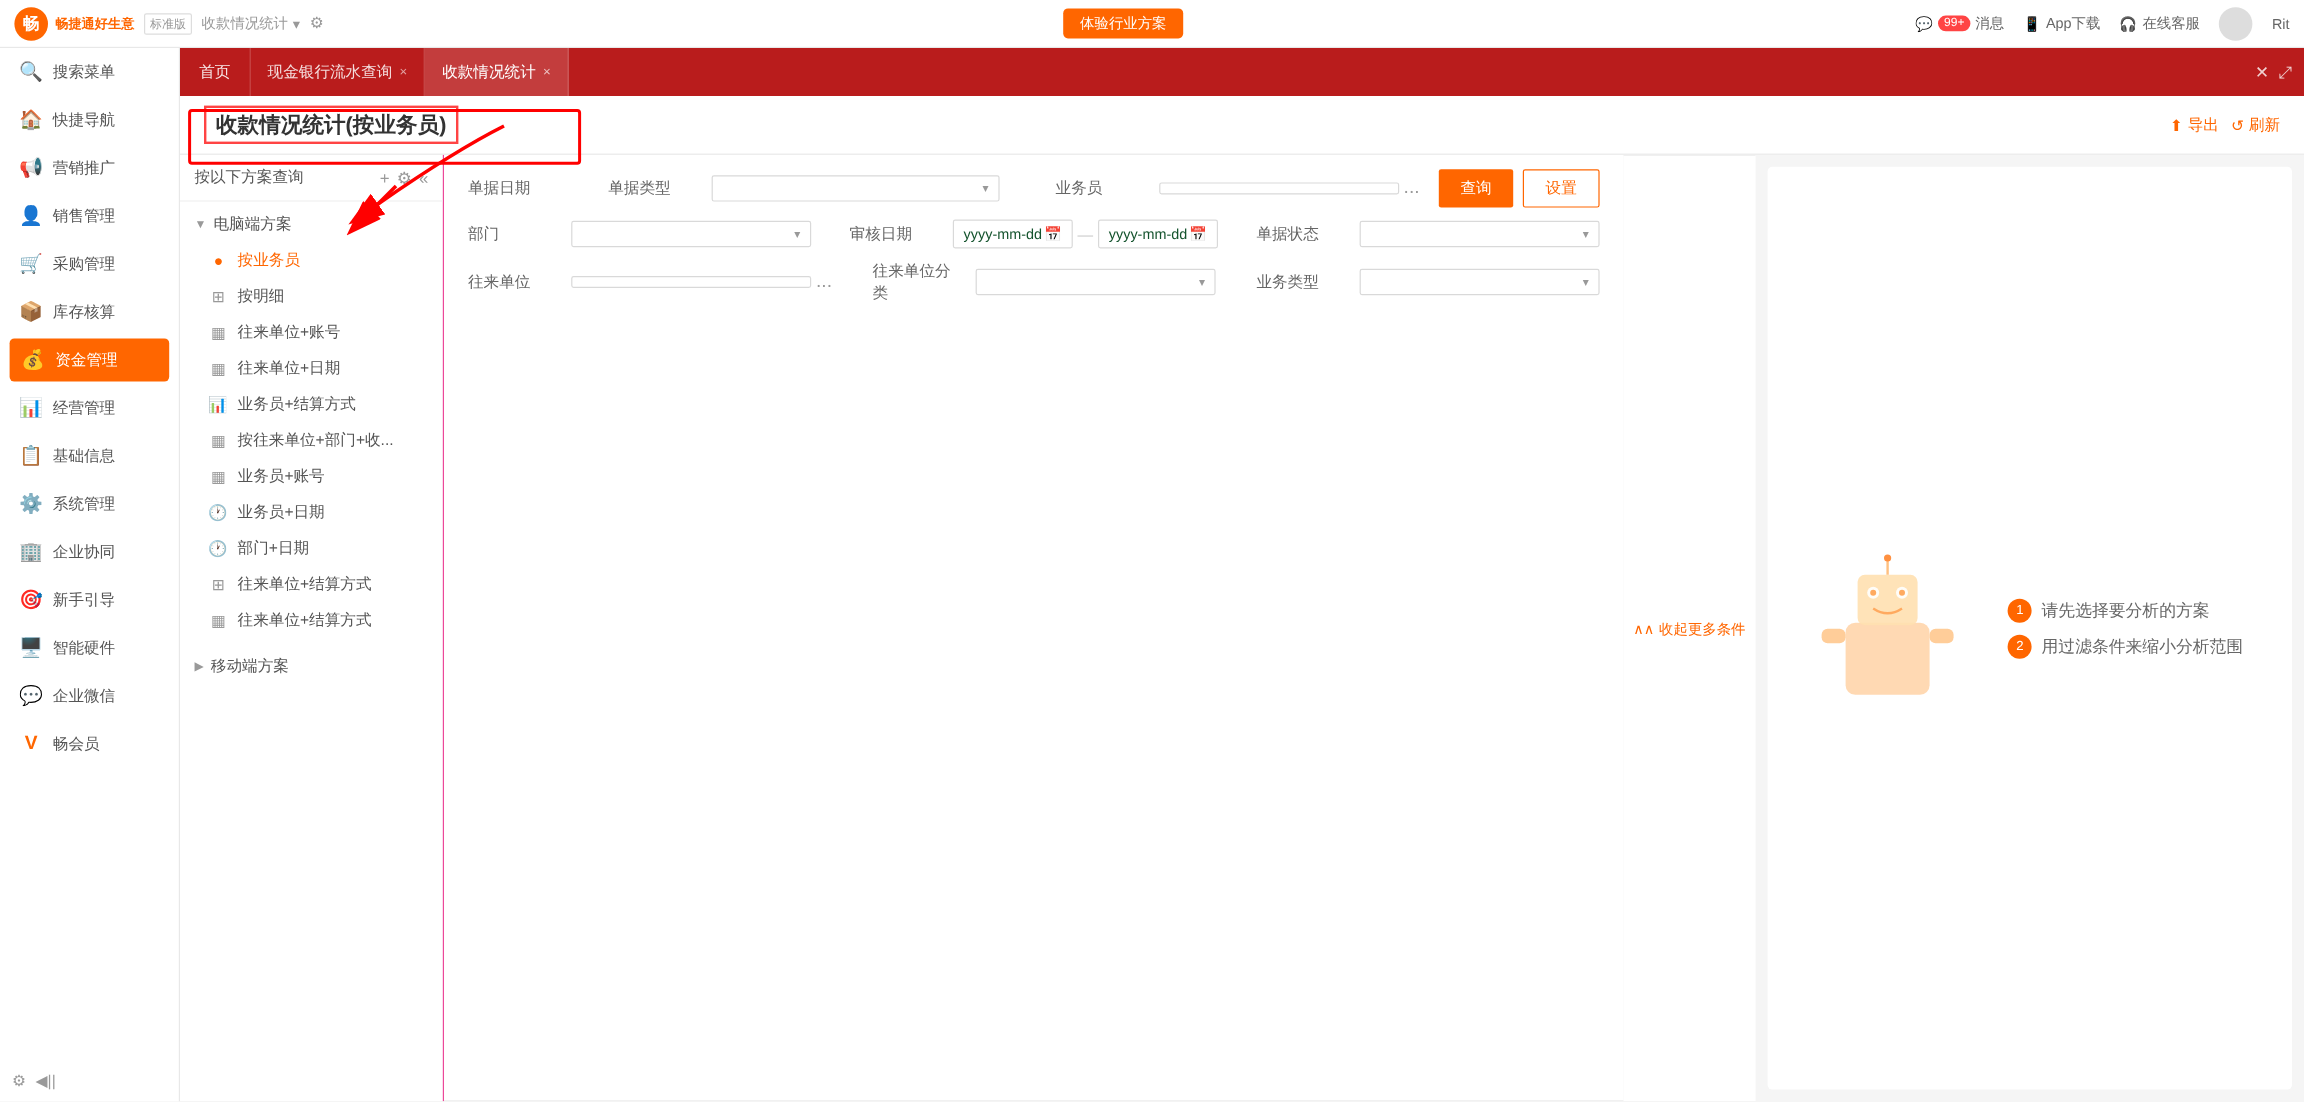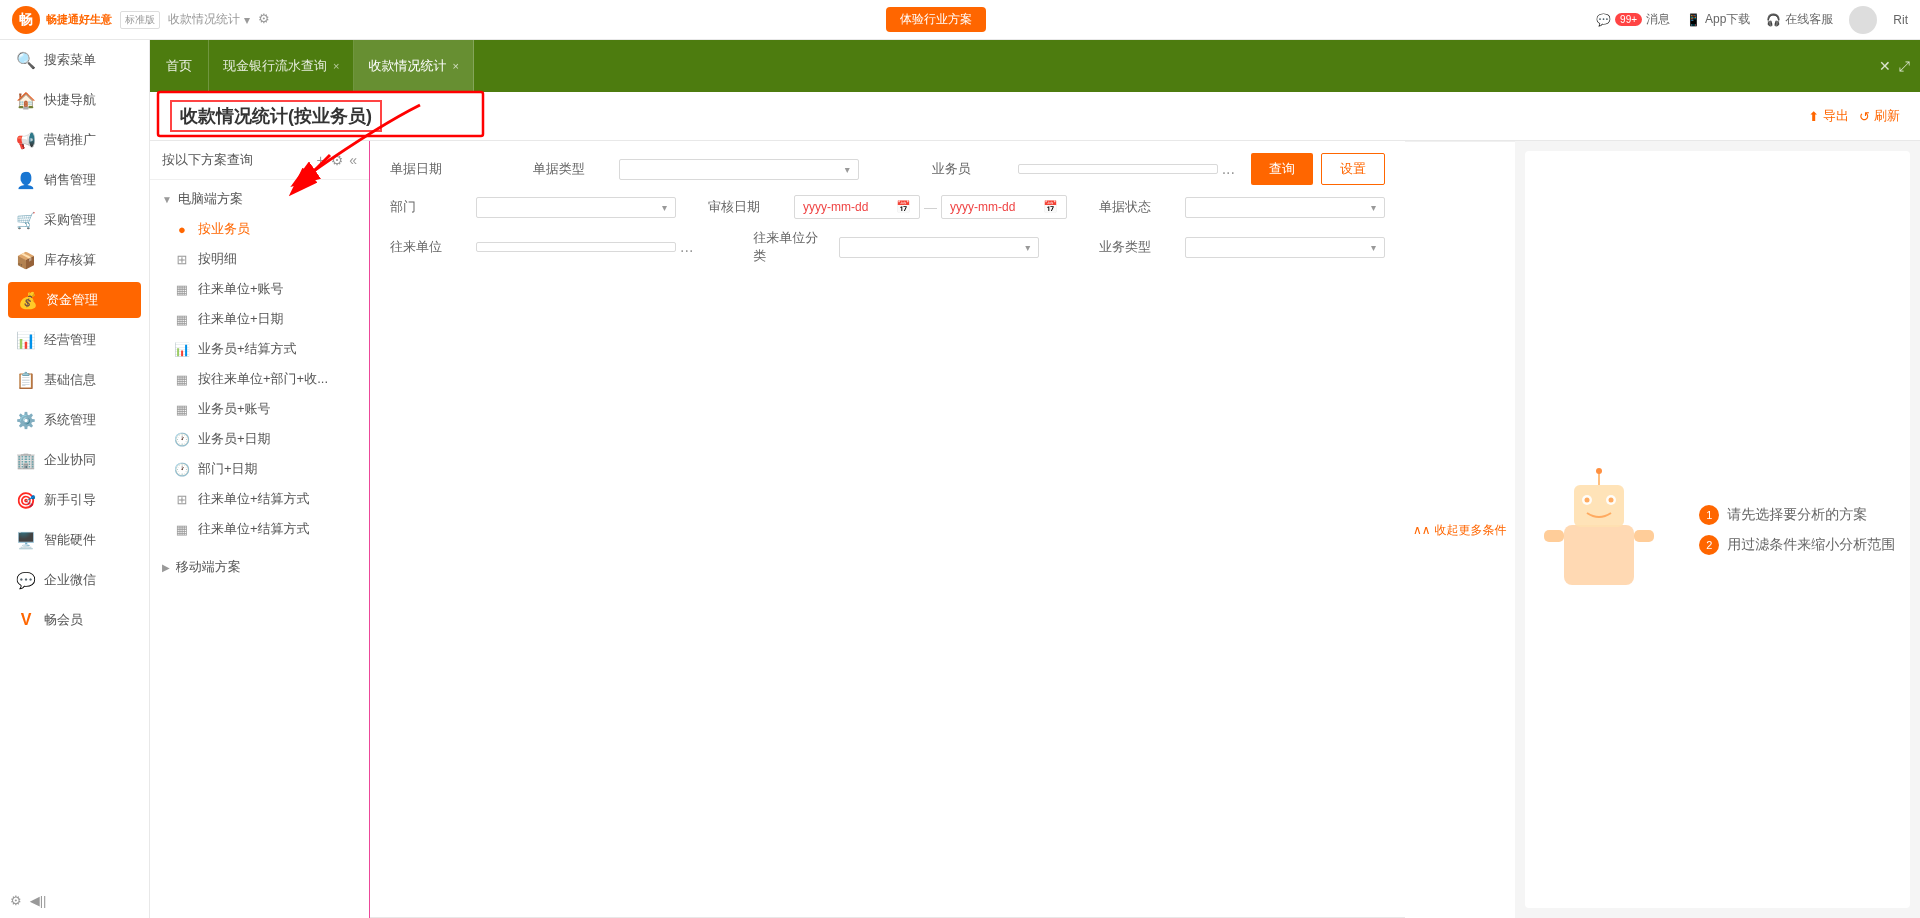--- a/index.html
+++ b/index.html
@@ -53,24 +53,24 @@
     .sidebar-item.active { background: #ff6600; color: white; border-radius: 4px; margin: 2px 8px; padding: 8px 10px; }
     .sidebar-icon { width: 20px; height: 20px; display: flex; align-items: center; justify-content: center; font-size: 16px; }
     .sidebar-bottom { margin-top: auto; padding: 10px; display: flex; align-items: center; gap: 8px; }
     .sidebar-bottom-icon { cursor: pointer; color: #999; }
 
     
     .content-area { flex: 1; display: flex; flex-direction: column; overflow: hidden; }
 
     
     .tab-bar {
-      background: #4d7c0f;
+      background: #b91c1c;
       display: flex;
       align-items: stretch;
-      height: 52px;
+      height: 40px;
       padding: 0;
       flex-shrink: 0;
     }
     .tab-home {
       padding: 0 16px;
       display: flex;
       align-items: center;
       color: rgba(255,255,255,0.9);
       font-size: 13px;
       cursor: pointer;
@@ -218,22 +218,22 @@
       color: #999;
       justify-content: space-between;
     }
     .select-control .arrow { color: #999; font-size: 10px; }
     .date-input { display: flex; align-items: center; gap: 4px; }
     .date-field {
       border: 1px solid #d9d9d9;
       border-radius: 2px;
       padding: 4px 8px;
       font-size: 12px;
-      color: #ef4444;
-      width: 126px;
+      color: #14532d;
+      width: 100px;
       display: flex;
       align-items: center;
       justify-content: space-between;
       text-align: center;
     }
     .filter-actions {
       display: flex;
       gap: 8px;
       margin-left: auto;
     }

